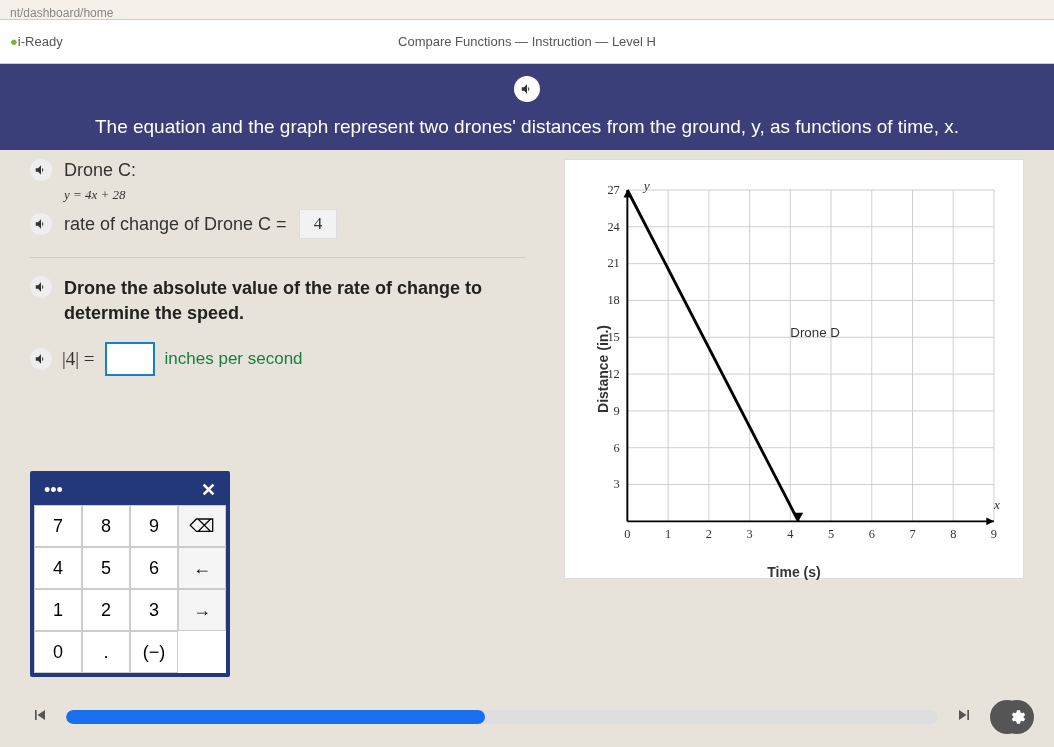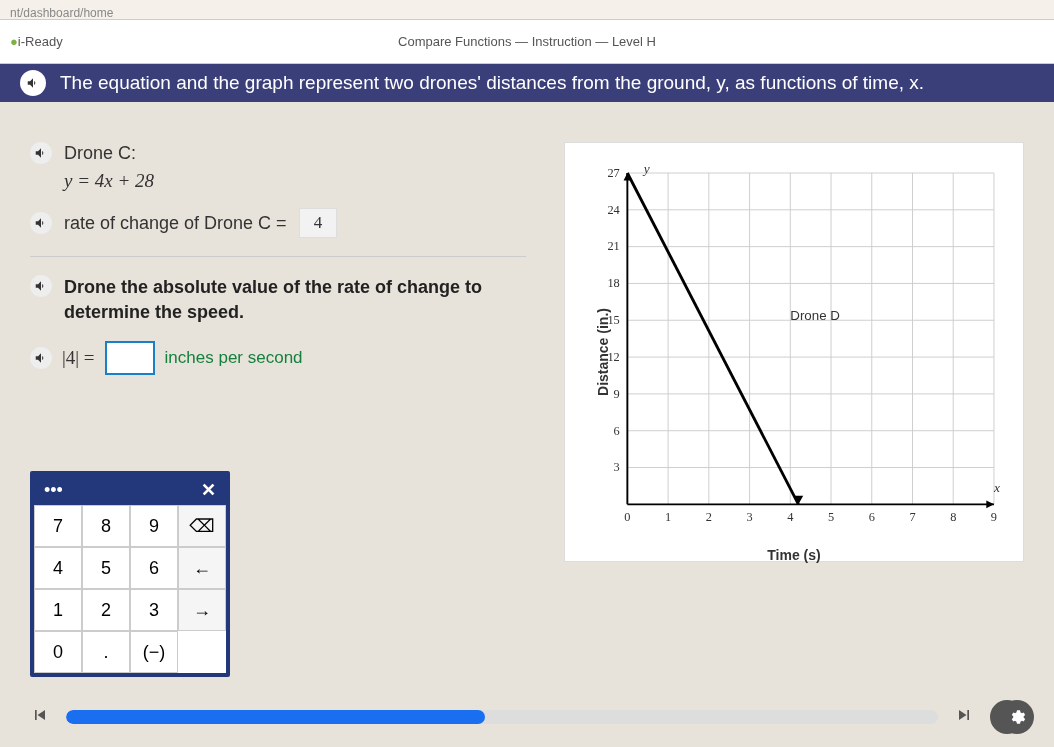--- a/index.html
+++ b/index.html
@@ -33,48 +33,49 @@
 }
 .app-header .title {
   position: absolute;
   left: 50%;
   transform: translateX(-50%);
   font-size: 13px;
 }
 .blue-strip {
   background: #3a3f7a;
   color: #fff;
-  padding: 6px 20px;
+  padding: 12px 20px;
   display: flex;
   align-items: center;
   gap: 14px;
   font-size: 19px;
+  flex-direction: column;
 }
 .sound-icon {
   width: 26px;
   height: 26px;
   border-radius: 50%;
   background: #fff;
   display: inline-flex;
   align-items: center;
   justify-content: center;
   flex-shrink: 0;
 }
 .sound-icon svg { width: 14px; height: 14px; }
 .sound-icon.small { width:22px; height:22px; background:#eee; }
 .content {
   display: flex;
-  padding: 40px 30px 10px 30px;
+  padding: 9px 30px 10px 30px;
   gap: 38px;
 }
 .left-col { flex: 1; }
 .right-col { width: 460px; }
 .row { display:flex; align-items:center; gap:12px; margin-bottom:6px; font-size:18px; color:#333;}
 .row .label { font-size:18px; }
-.equation { font-family: 'Times New Roman', serif; font-size:19px; font-style: italic; margin-left:34px; margin-bottom:16px;}
+.equation { font-family: 'Times New Roman', serif; font-size:13px; font-style: italic; margin-left:34px; margin-bottom:6px;}
 .static-val {
   display:inline-block; background:#f2f2f2; border:1px solid #ddd;
   padding:4px 14px; font-family:'Times New Roman',serif; font-size:17px;
 }
 hr.sep { border:none; border-top:1px solid #ccc; margin:18px 0; }
 .instr { display:flex; align-items:flex-start; gap:12px; font-size:18px; font-weight:bold; color:#222; line-height:1.4;}
 .answer-row { display:flex; align-items:center; gap:10px; margin-top:16px; font-size:18px;}
 .answer-row .math { font-family:'Times New Roman',serif; font-size:19px;}
 .answer-input {
   width:50px; height:34px; border:2px solid #1880c9; text-align:center;

